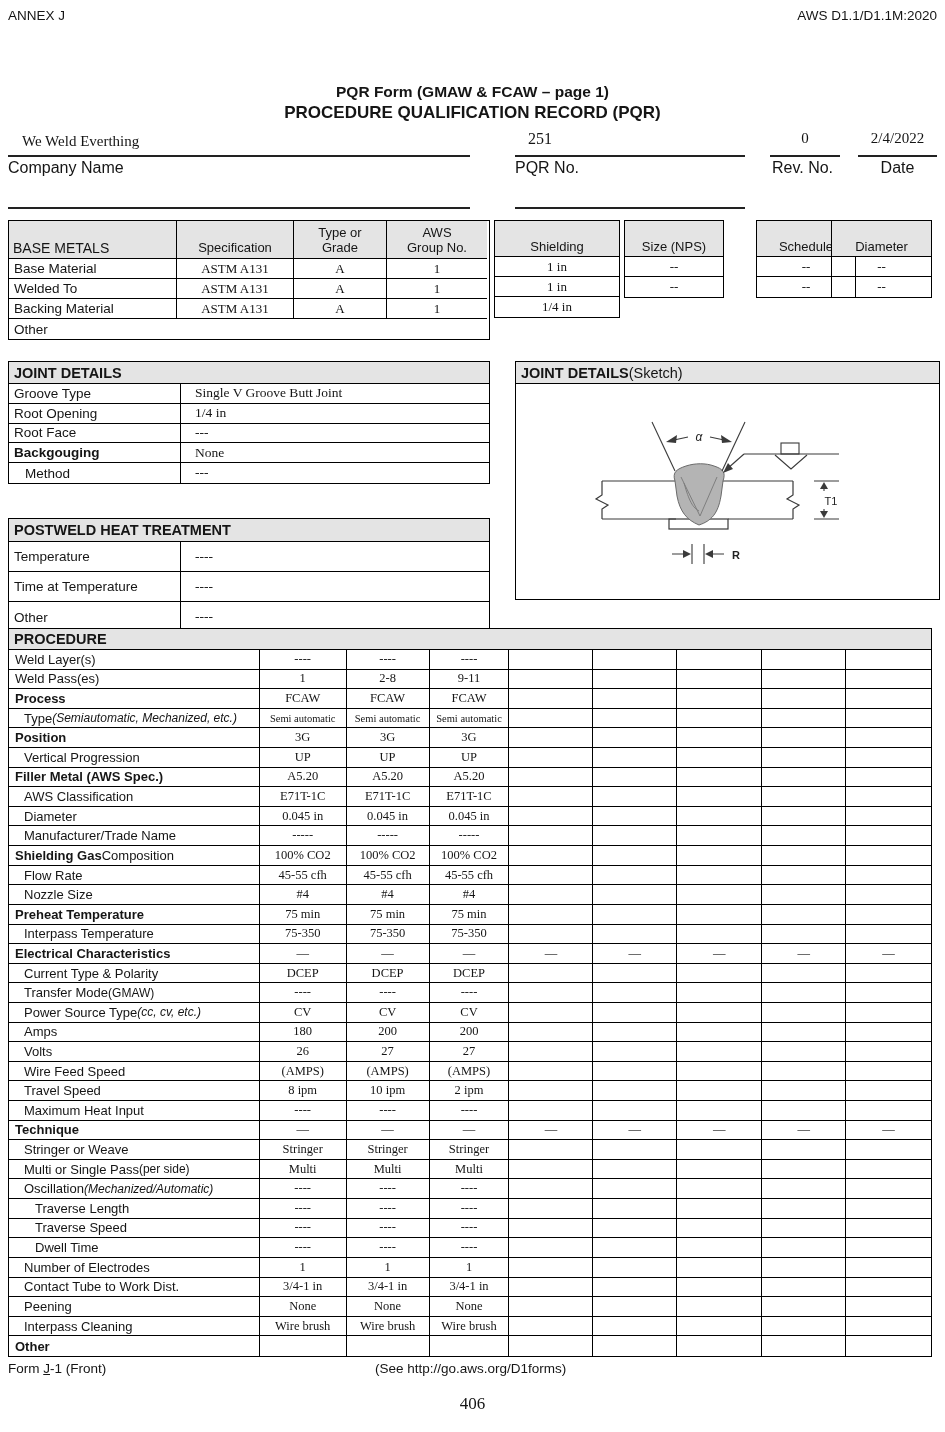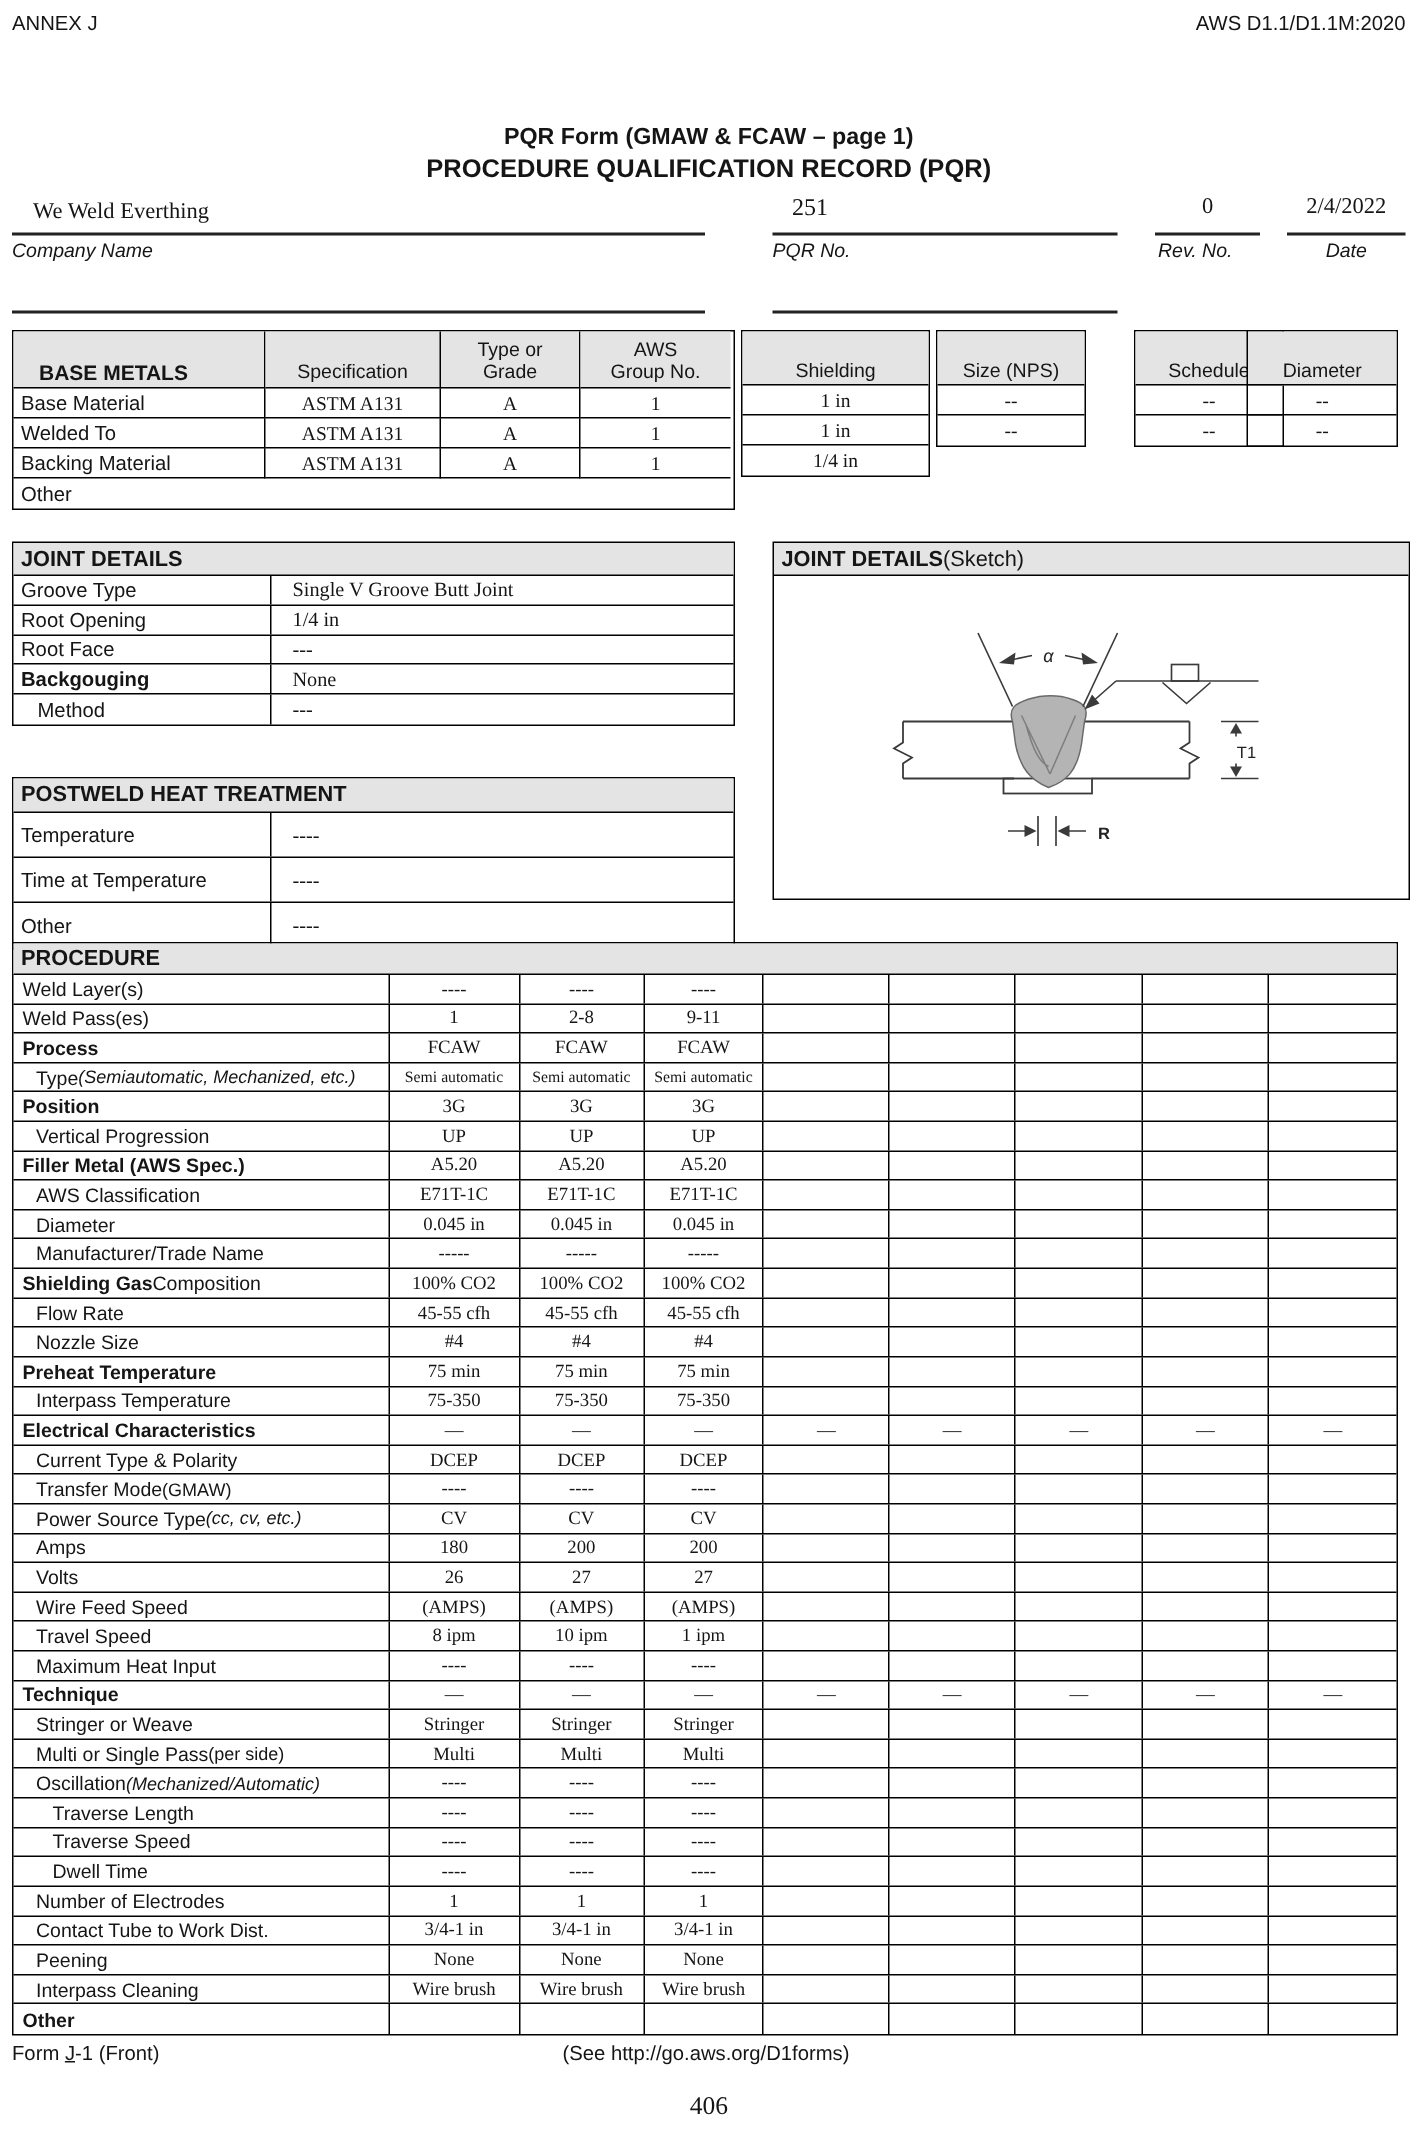--- a/index.html
+++ b/index.html
@@ -12,34 +12,34 @@
   .it { font-style:italic; }
   .sm { font-size:12px; }
   .rule { position:absolute; height:2px; background:#222; }
 
   
   .annex { left:8px; top:8px; font-size:13.5px; }
   .spec  { right:8px; top:8px; font-size:13.5px; }
   .title1 { left:0; top:83px; width:100%; text-align:center; font-size:15.5px; font-weight:bold; }
   .title2 { left:0; top:103px; width:100%; text-align:center; font-size:17px; font-weight:bold; }
   .hval { font-size:15px; }
-  .hlab { font-size:13px;font-style:italic; }
+  .hlab { font-size:16px; }
 
   
   .hbar { background:#e4e4e4; border-bottom:1.5px solid #000; display:flex; align-items:center;
           padding-left:5px; font-weight:bold; font-size:14.5px; }
   .hbar .reg { font-weight:normal; }
 
   
   #bm-main { left:8px; top:220px; width:482px; border:1.7px solid #000; display:grid;
              grid-template-columns:168px 117px 93px 100px; grid-template-rows:38px 20px 20px 20px 20px; }
   .bmc { border-right:1.4px solid #000; border-bottom:1.4px solid #000; display:flex; align-items:center; }
   .bmh { background:#e4e4e4; align-items:flex-end; justify-content:center; text-align:center;
          white-space:pre-line; font-size:13px; line-height:1.15; padding-bottom:2px; }
-  .bmtitle { justify-content:flex-start; font-weight:bold; font-size:14px; padding-left:17px; text-align:center; }
+  .bmtitle { justify-content:flex-start; font-weight:normal; font-size:14px; padding-left:4px; text-align:center; }
   .bml { padding-left:5px; font-size:13.5px; }
   .bmv { justify-content:center; font-family:"Liberation Serif", serif; font-size:13px; }
   .noR { border-right:none; } .noB { border-bottom:none; }
   .bm-box { position:absolute; top:220px; border:1.7px solid #000; }
   .bm-box .bmbh { height:36px; background:#e4e4e4; border-bottom:1.4px solid #000; display:flex;
                   align-items:flex-end; justify-content:center; font-size:13px; padding-bottom:2px; }
   .bm-box .bmbv { height:20px; border-bottom:1.4px solid #000; display:flex; align-items:center;
                   justify-content:center; font-family:"Liberation Serif", serif; font-size:13px; }
   .bm-box .bmbv:last-child { border-bottom:none; }
 
@@ -547,21 +547,21 @@
           <div class="pcell" style="width: 85px;"></div>
           <div class="pcell" style="width: 84px;"></div>
           <div class="pcell" style="width: 85px;"></div>
         </div>
         <div class="prow">
           <div class="plabel ind1">
             <span class="">Travel Speed</span>
           </div>
           <div class="pcell" style="width: 87px;">8 ipm</div>
           <div class="pcell" style="width: 83px;">10 ipm</div>
-          <div class="pcell" style="width: 80px;">1 ipm</div>
+          <div class="pcell" style="width: 80px;">2 ipm</div>
           <div class="pcell" style="width: 84px;"></div>
           <div class="pcell" style="width: 84px;"></div>
           <div class="pcell" style="width: 85px;"></div>
           <div class="pcell" style="width: 84px;"></div>
           <div class="pcell" style="width: 85px;"></div>
         </div>
         <div class="prow">
           <div class="plabel ind1">
             <span class="">Maximum Heat Input</span>
           </div>

